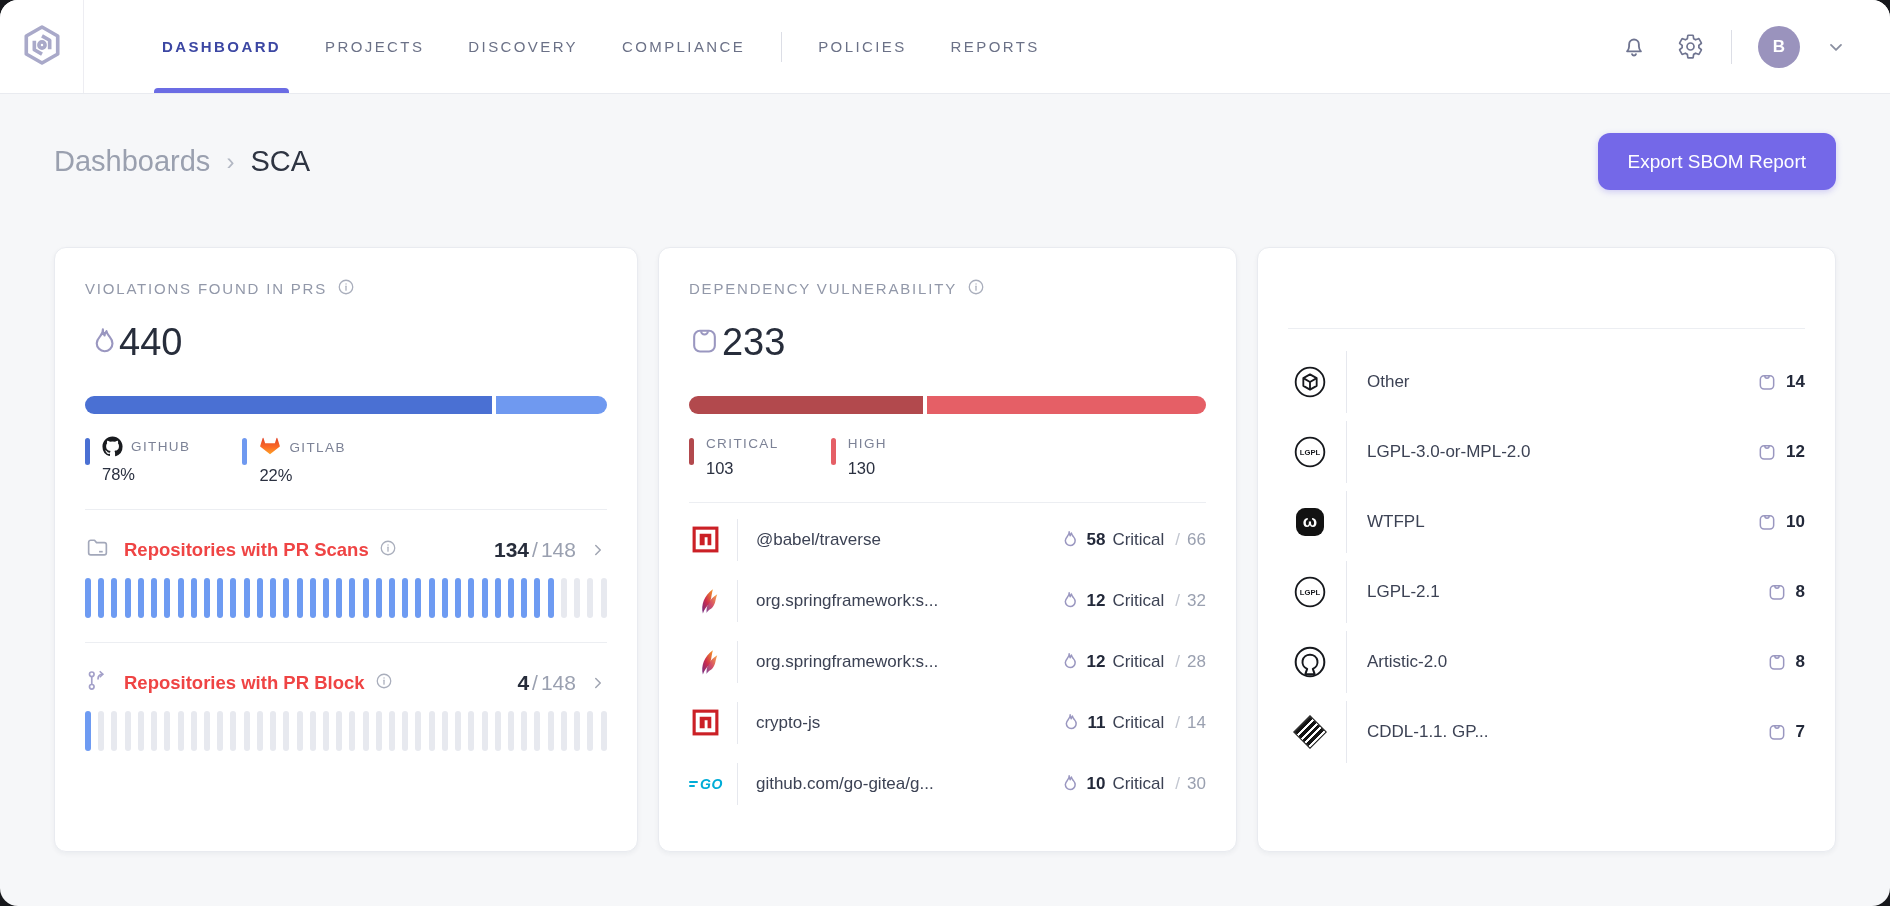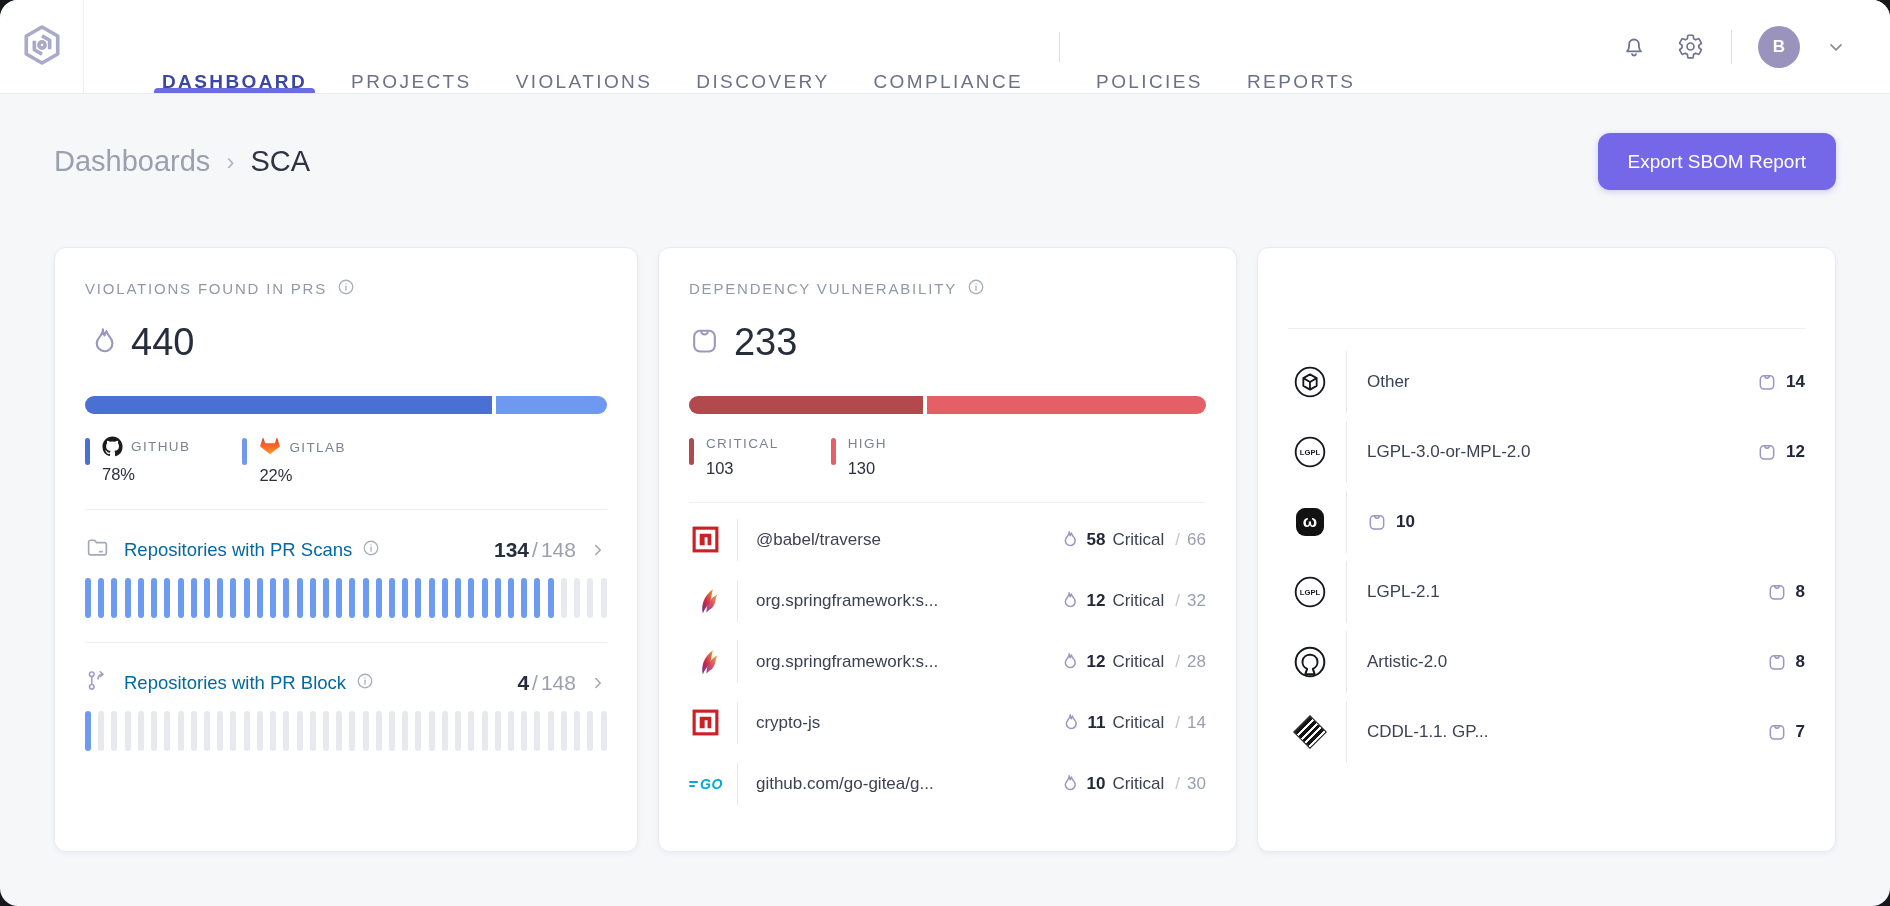--- a/index.html
+++ b/index.html
@@ -4,21 +4,21 @@
 <style>
   * { margin:0; padding:0; box-sizing:border-box; }
   html,body { width:1890px; height:906px; }
   body { background:#17181c; font-family:"Liberation Sans", sans-serif; }
   .window { width:1890px; height:906px; border-radius:18px; overflow:hidden; background:#f6f7f9; position:relative; }
 
   
   .header { height:94px; background:#fff; border-bottom:1px solid #e9ebf0; display:flex; align-items:stretch; }
   .logo-box { width:84px; display:flex; align-items:center; justify-content:center; border-right:1px solid #ededf2; }
   .nav { display:flex; align-items:center; margin-left:56px; height:100%; }
-  .nav-item { position:relative; height:100%; display:flex; align-items:flex-end; padding:0 22px; font-size:19px; letter-spacing:2.4px; font-weight:500; color:#6b7187; cursor:pointer; white-space:nowrap; }
+  .nav-item { position:relative; height:100%; display:flex; align-items:center; padding:0 22px; font-size:15px; letter-spacing:2.4px; font-weight:500; color:#6b7187; cursor:pointer; white-space:nowrap; }
   .nav-item.active { color:#3c47a3; font-weight:700; }
   .nav-item.active::after { content:""; position:absolute; left:14px; right:14px; bottom:0; height:5px; border-radius:4px 4px 0 0; background:#6b6ce4; }
   .nav-divider { width:1px; height:30px; background:#dcdee6; margin:0 14px; align-self:center; }
   .header-right { margin-left:auto; display:flex; align-items:center; gap:26px; padding-right:44px; }
   .icon-btn { width:30px; height:30px; display:flex; align-items:center; justify-content:center; cursor:pointer; }
   .hdr-divider { width:1px; height:34px; background:#dcdee6; }
   .avatar { width:42px; height:42px; border-radius:50%; background:#9a93bd; color:#fff; font-size:17px; font-weight:600; display:flex; align-items:center; justify-content:center; }
   .chev-down { cursor:pointer; display:flex; }
 
   
@@ -28,36 +28,36 @@
   .bc-parent { color:#9aa0af; cursor:pointer; }
   .bc-sep { color:#b3b8c4; font-size:24px; }
   .bc-current { color:#2e3442; font-weight:500; }
   .export-btn { background:#7468e8; color:#fff; border:none; border-radius:12px; font-size:19px; font-family:inherit; padding:0 30px; height:57px; cursor:pointer; box-shadow:0 2px 6px rgba(116,104,232,.3); }
 
   
   .cards { display:flex; gap:20px; margin-top:57px; }
   .card { background:#fff; border:1px solid #e9ebf0; border-radius:12px; box-shadow:0 2px 5px rgba(25,32,56,.05); height:605px; padding:30px 30px; }
   .card1 { width:592px; } .card2 { width:587px; } .card3 { width:587px; }
   .card-title { display:flex; align-items:center; gap:10px; font-size:15px; letter-spacing:1.8px; color:#9298a9; font-weight:500; }
-  .metric { display:flex; align-items:center; gap:14px; margin-top:22px; }
+  .metric { display:flex; align-items:center; gap:2px; margin-top:22px; }
   .metric-num { font-size:38px; color:#272d3b; font-weight:500; }
   .split-bar { display:flex; height:18px; margin-top:32px; }
   .seg { height:100%; }
   .seg-a { border-radius:9px 0 0 9px; }
   .seg-gap { width:4px; background:#fff; }
   .seg-b { flex:1; border-radius:0 9px 9px 0; }
   .legend { display:flex; gap:52px; margin-top:22px; }
   .legend-item { display:flex; gap:12px; }
   .legend-pill { width:5px; height:27px; border-radius:3px; margin-top:2px; }
   .legend-lines .top { display:flex; align-items:center; gap:8px; font-size:13.5px; letter-spacing:1.4px; color:#7c8296; }
   .legend-lines .val { margin-top:8px; font-size:16.5px; color:#2a3040; }
   .hdivider { border:none; border-top:1px solid #eceef2; margin-top:24px; }
 
   .repo-head { display:flex; align-items:center; margin-top:25px; }
-  .repo-label { font-size:18.5px; color:#0369a1; margin-left:14px; }
+  .repo-label { font-size:18.5px; color:#ef4444; margin-left:14px;font-weight:bold; }
   .repo-head .info { margin-left:10px; }
   .repo-right { margin-left:auto; display:flex; align-items:center; gap:3px; font-size:21px; }
   .repo-val { font-weight:700; color:#272d3b; }
   .repo-total { color:#9aa0b0; }
   .repo-chev { margin-left:10px; display:flex; cursor:pointer; }
   .pill-track { display:flex; justify-content:space-between; margin-top:14px; height:40px; }
   .pill { width:6px; border-radius:3px; background:#e7e9ef; }
   .pill.on { background:#6e9bf2; }
 
   
@@ -125,23 +125,20 @@
       <div style="display:flex;height:100%">
 
           <div class="nav-item active">
             <span>DASHBOARD</span>
           </div>
 
           <div class="nav-item">
             <span>PROJECTS</span>
           </div>
 
-          <div class="nav-item">
-            <span>VIOLATIONS</span>
-          </div>
 
           <div class="nav-item">
             <span>DISCOVERY</span>
           </div>
 
           <div class="nav-item">
             <span>COMPLIANCE</span>
           </div>
         </div>
       <span class="nav-divider"></span>
@@ -656,20 +653,21 @@
 
             <div class="lic-row">
               <span class="lic-icon">
 
                 <span class="wtfpl-badge">ω</span>
 
               </span>
               <span class="lic-vdiv"></span>
               <span class="lic-main">
                 <span class="lic-top">
+                  <span class="lic-name">WTFPL</span>
                   <span class="lic-count">
                     <span style="display:flex">
                       <svg width="20" height="20" viewBox="0 0 24 24" fill="none" stroke="#9a97c0" stroke-width="1.8" stroke-linejoin="round">
                         <rect x="4" y="4.5" width="16" height="16" rx="4.5"></rect>
                         <path d="M9.4 4.8a2.6 2.6 0 0 0 5.2 0"></path>
                       </svg>
                     </span>
                     <span>10</span>
                   </span>
                 </span>

